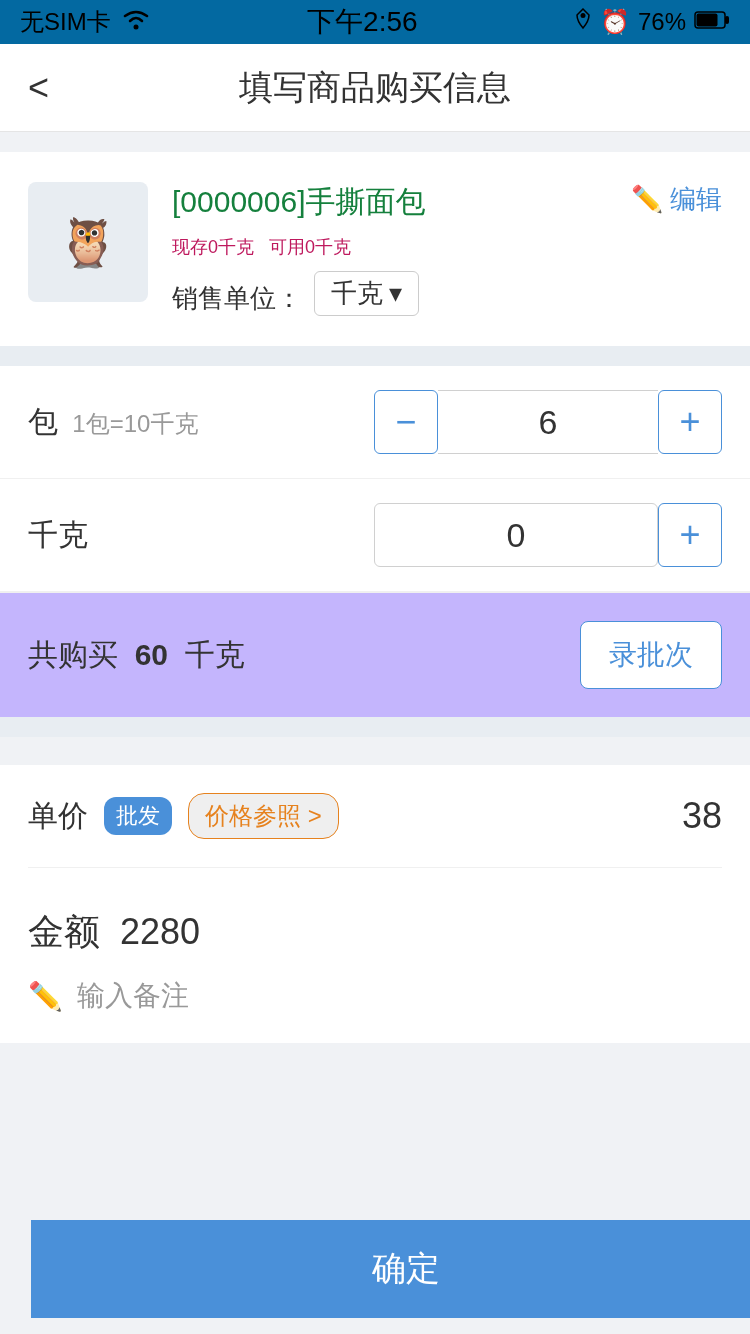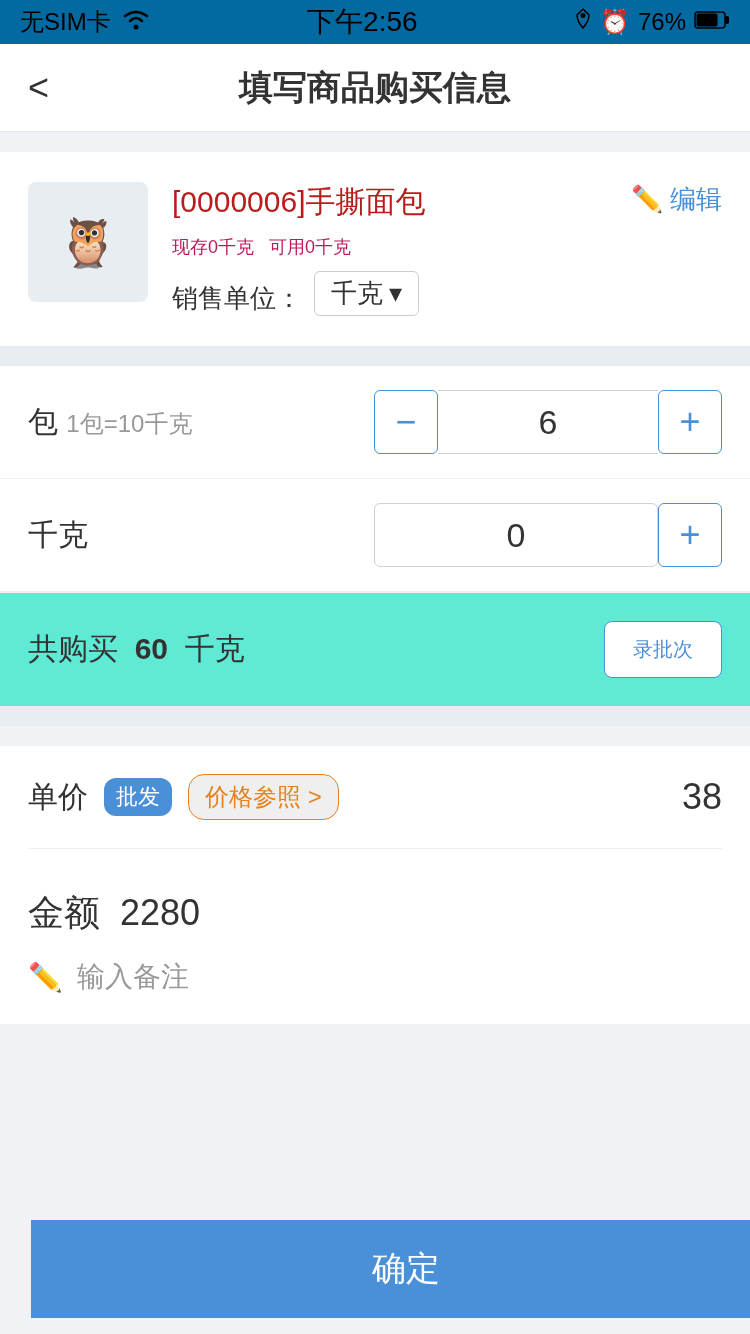--- a/index.html
+++ b/index.html
@@ -54,21 +54,21 @@
     }
     .nav-back {
       position: absolute;
       left: 28px;
       font-size: 36px;
       color: #333;
       cursor: pointer;
     }
     .nav-title {
       font-size: 34px;
-      font-weight: 700;
+      font-weight: 400;
       color: #333;
     }
 
     
     .product-card {
       background: #fff;
       padding: 30px 28px;
       display: flex;
       align-items: flex-start;
       gap: 24px;
@@ -82,21 +82,21 @@
       display: flex;
       align-items: center;
       justify-content: center;
       flex-shrink: 0;
     }
     .product-info {
       flex: 1;
     }
     .product-name {
       font-size: 30px;
-      color: #b91c1c;
+      color: #15803d;
       font-weight: 500;
       margin-bottom: 12px;
     }
     .product-stock {
       font-size: 18px;
       color: #be185d;
       margin-bottom: 12px;
     }
     .product-unit-row {
       display: flex;
@@ -141,21 +141,21 @@
       border-bottom: 1px solid #f0f0f0;
     }
     .input-label {
       flex: 1;
       font-size: 30px;
       color: #333;
     }
     .input-hint {
       font-size: 24px;
       color: #999;
-      margin-left: 0;
+      margin-left: 6px;
     }
     .input-controls {
       display: flex;
       align-items: center;
       gap: 0;
     }
     .ctrl-btn {
       width: 64px;
       height: 64px;
       border: 1.5px solid #4a90d9;
@@ -197,45 +197,45 @@
       outline: none;
       border-radius: 6px;
     }
 
     
     .total-row {
       display: flex;
       align-items: center;
       justify-content: space-between;
       padding: 28px 28px;
-      background: #5eead4;
+      background: #c4b5fd;
       border-top: 1px solid #f0f0f0;
     }
     .total-text {
       font-size: 30px;
       color: #333;
     }
     .total-value {
       font-weight: 600;
       color: #333;
     }
     .batch-btn {
       border: 1.5px solid #4a90d9;
       border-radius: 8px;
       padding: 14px 28px;
       color: #4a90d9;
-      font-size: 20px;
+      font-size: 28px;
       background: #fff;
       cursor: pointer;
     }
 
     
     .price-section {
       background: #fff;
-      margin-top: 20px;
+      margin-top: 28px;
       padding: 28px 28px 12px;
     }
     .price-row {
       display: flex;
       align-items: center;
       gap: 16px;
       padding-bottom: 28px;
       border-bottom: 1px solid #f0f0f0;
     }
     .price-label {

